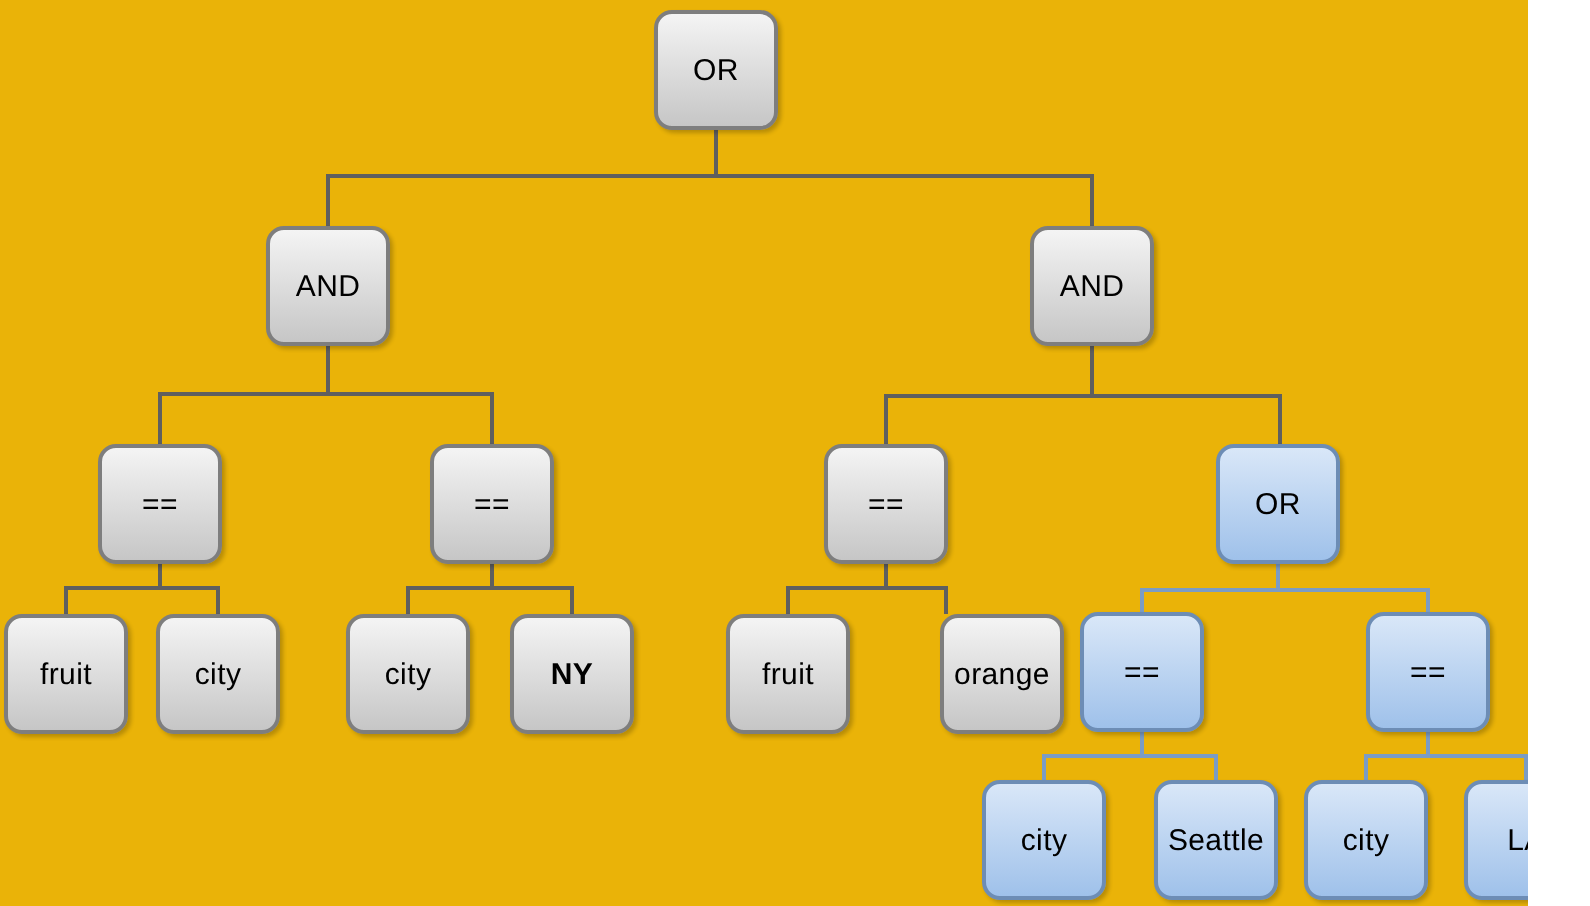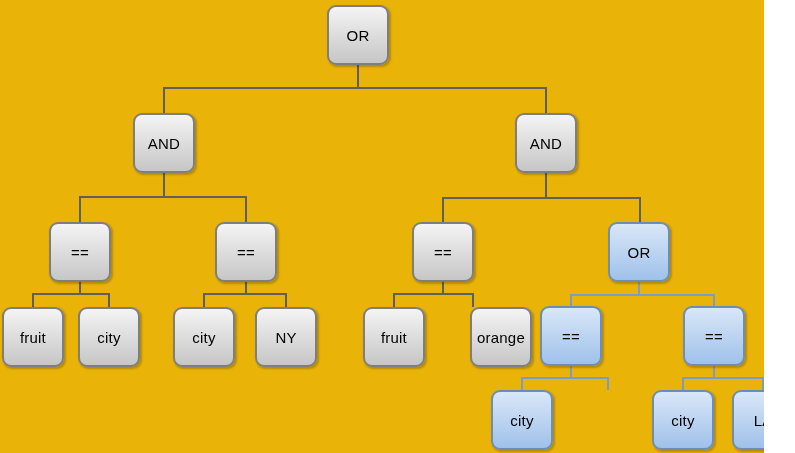--- a/index.html
+++ b/index.html
@@ -74,23 +74,24 @@
   <div class="node gray" style="left:515px; top:113px;">AND</div>
 
   <div class="node gray" style="left:49px;  top:222px;">==</div>
   <div class="node gray" style="left:215px; top:222px;">==</div>
   <div class="node gray" style="left:412px; top:222px;">==</div>
   <div class="node blue" style="left:608px; top:222px;">OR</div>
 
   <div class="node gray" style="left:2px;   top:307px;">fruit</div>
   <div class="node gray" style="left:78px;  top:307px;">city</div>
   <div class="node gray" style="left:173px; top:307px;">city</div>
-  <div class="node gray" style="left:255px; top:307px;">NY</div>
+  <div class="node gray" style="left:255px; top:307px;font-weight:bold;">NY</div>
   <div class="node gray" style="left:363px; top:307px;">fruit</div>
   <div class="node gray" style="left:442px; top:307px;margin-left:28px;">orange</div>
   <div class="node blue" style="left:540px; top:306px;">==</div>
   <div class="node blue" style="left:683px; top:306px;">==</div>
 
   <div class="node blue" style="left:491px; top:390px;">city</div>
+  <div class="node blue" style="left:577px; top:390px;">Seattle</div>
   <div class="node blue" style="left:652px; top:390px;">city</div>
   <div class="node blue" style="left:732px; top:390px;">LA</div>
 
 </div>
 
 </body></html>

